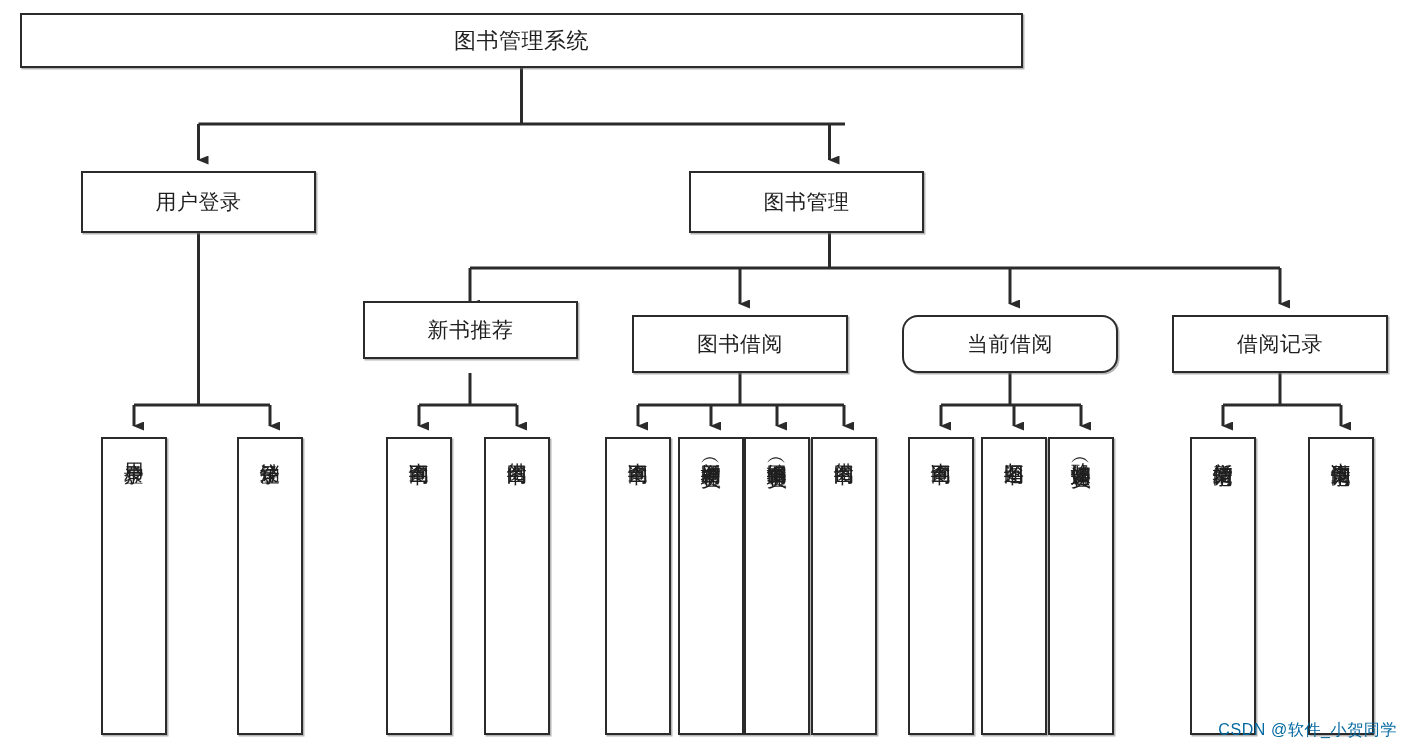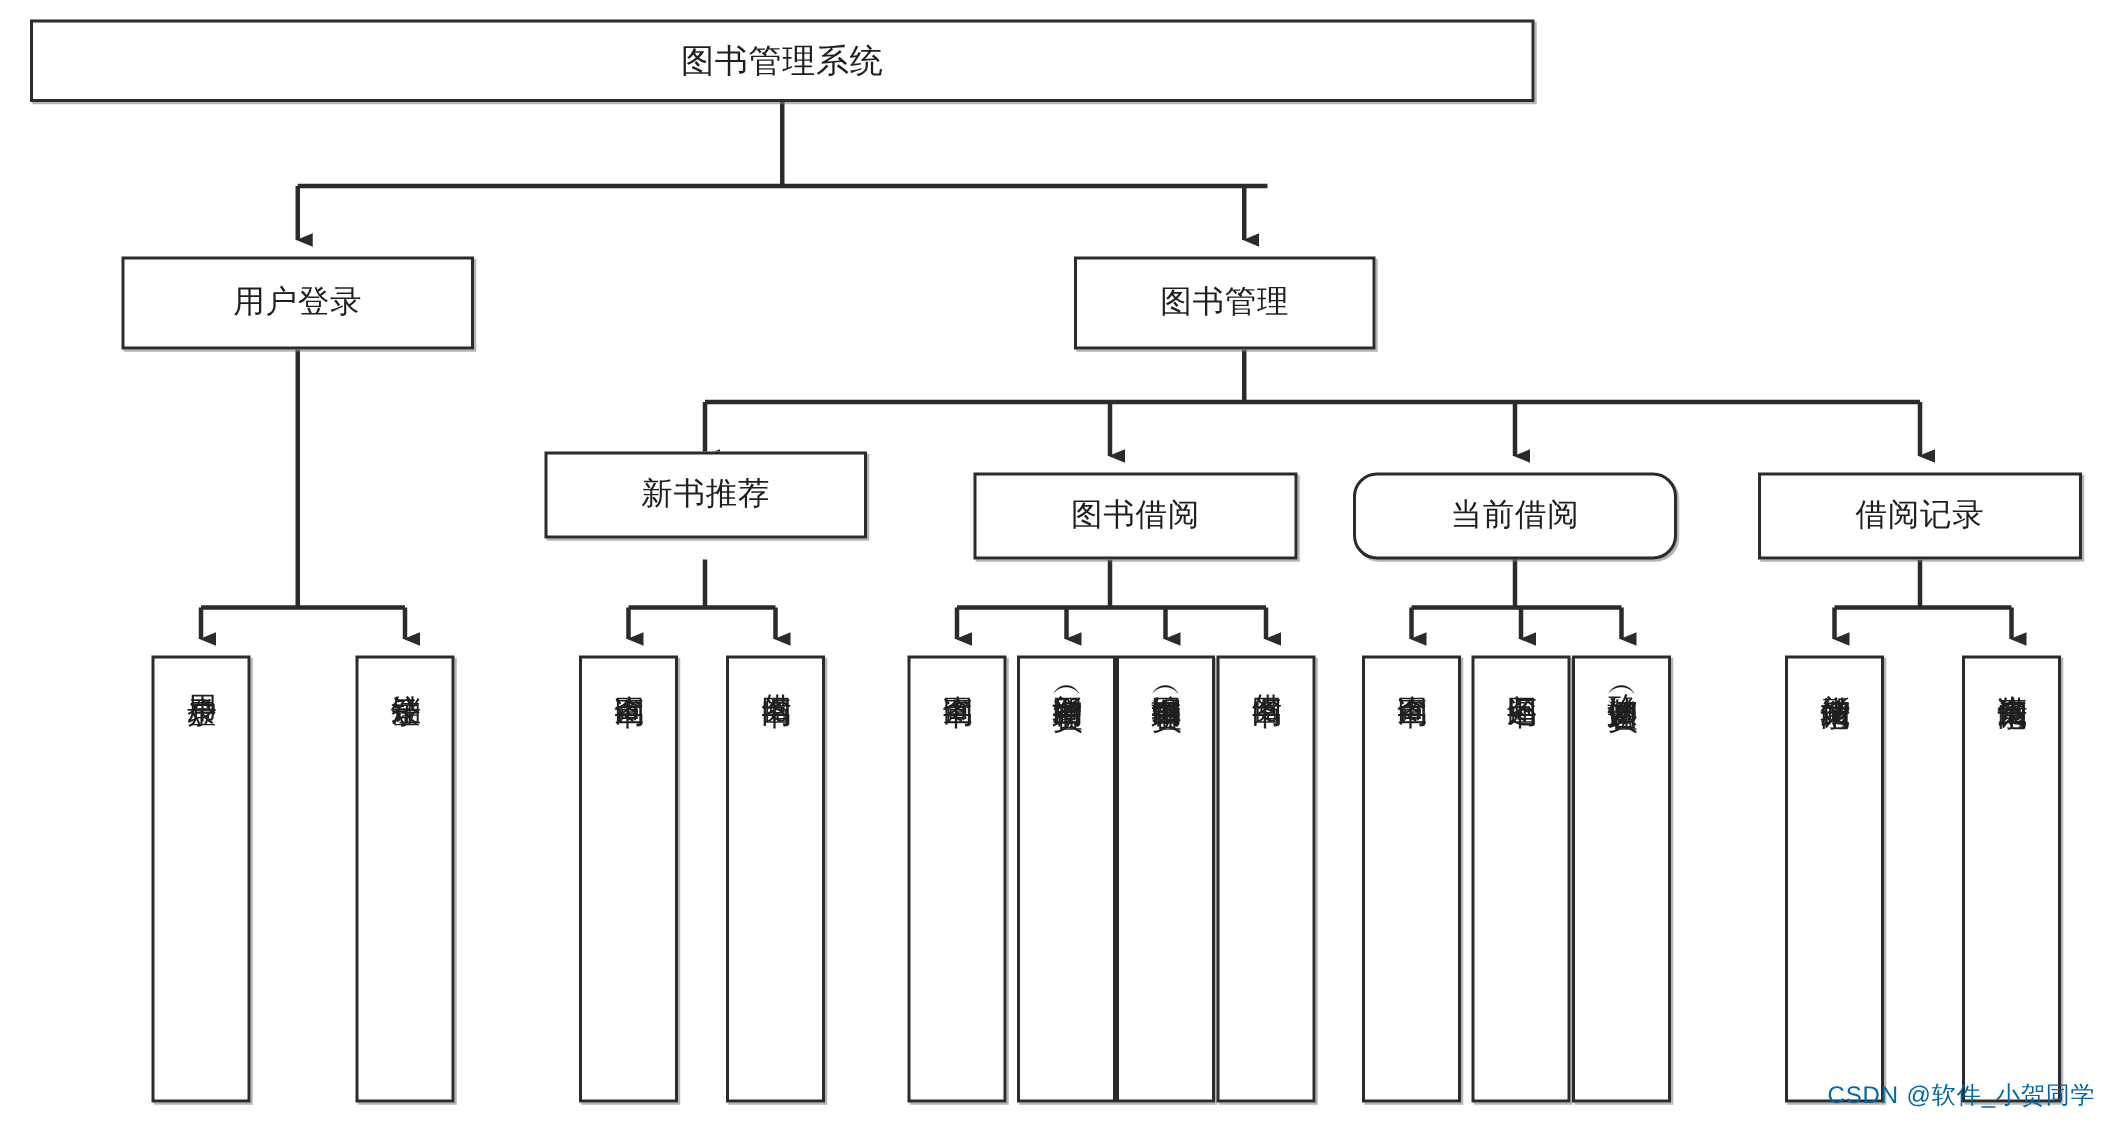--- a/index.html
+++ b/index.html
@@ -132,28 +132,28 @@
     </g>
   </svg>
 
   <div class="node root" style="left:20px; top:13px; width:1003px; height:55px;">
     <span class="node-label">图书管理系统</span>
   </div>
 
   <div class="node level2" style="left:81px; top:171px; width:235px; height:62px;">
     <span class="node-label">用户登录</span>
   </div>
-  <div class="node level2" style="left:716px; top:171px; width:201px; height:62px;">
+  <div class="node level2" style="left:689px; top:171px; width:235px; height:62px;">
     <span class="node-label">图书管理</span>
   </div>
 
   <div class="node level3" style="left:363px; top:301px; width:215px; height:58px;">
     <span class="node-label">新书推荐</span>
   </div>
-  <div class="node level3" style="left:649px; top:315px; width:216px; height:58px;">
+  <div class="node level3" style="left:632px; top:315px; width:216px; height:58px;">
     <span class="node-label">图书借阅</span>
   </div>
   <div class="node level3" style="left:902px; top:315px; width:216px; height:58px;border-radius:16px;">
     <span class="node-label">当前借阅</span>
   </div>
   <div class="node level3" style="left:1172px; top:315px; width:216px; height:58px;">
     <span class="node-label">借阅记录</span>
   </div>
 
   <div class="node leaf" style="left:101px; top:437px; width:66px; height:298px;">

